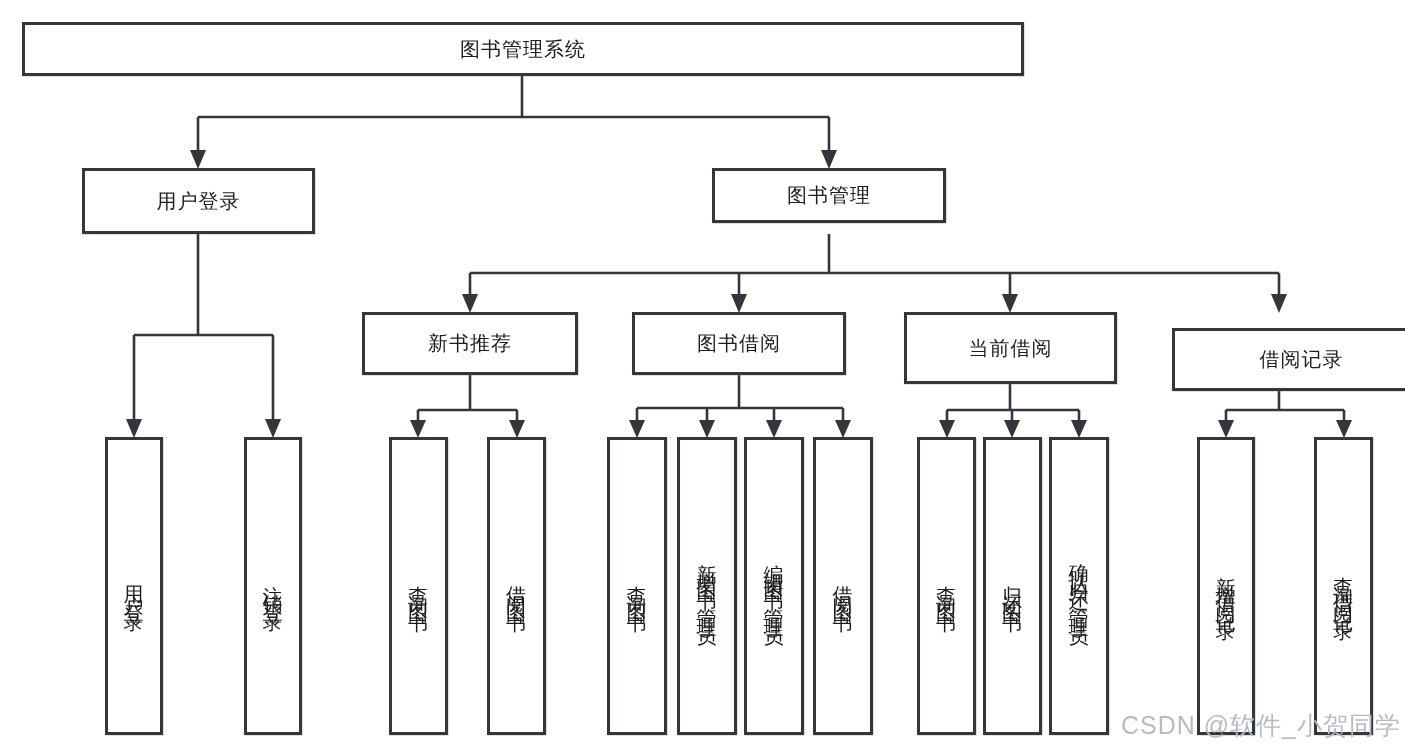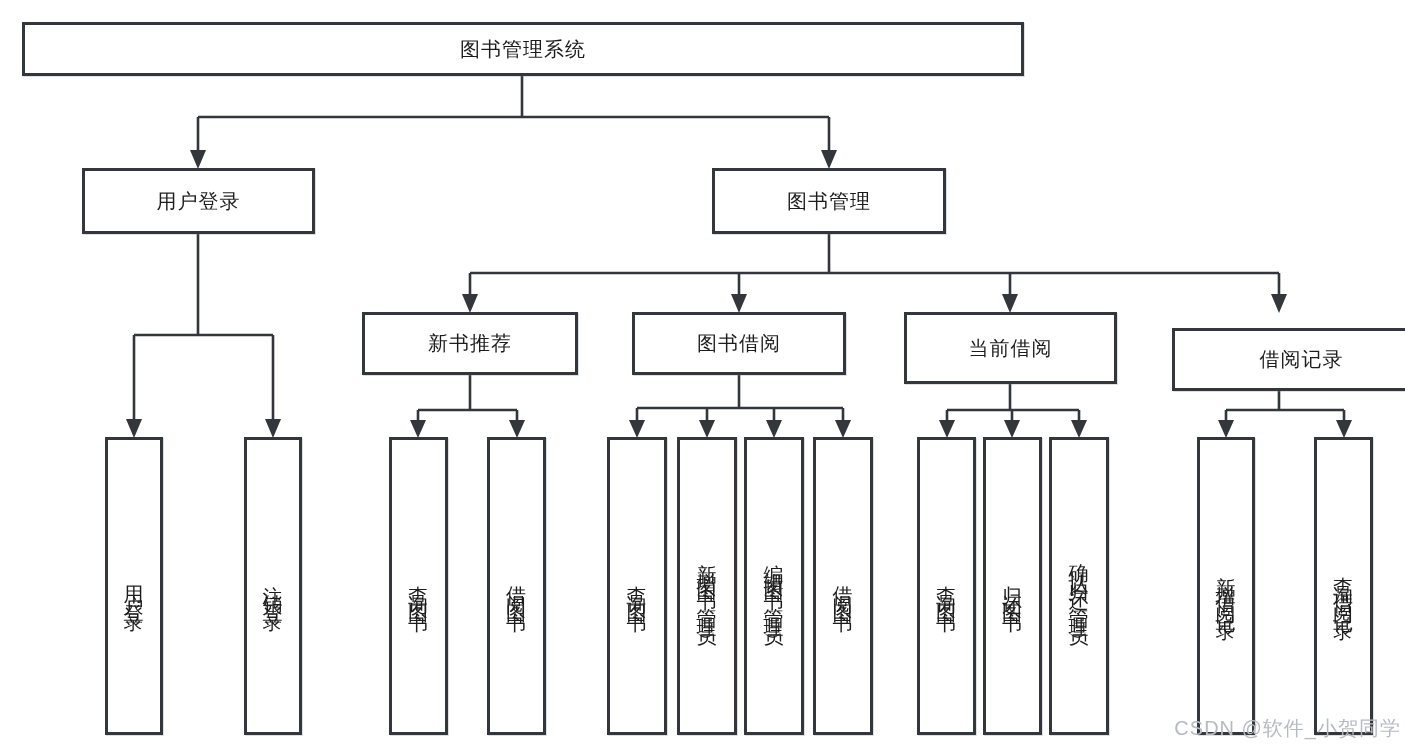--- a/index.html
+++ b/index.html
@@ -42,21 +42,21 @@
     text-orientation: mixed;
     letter-spacing: 9px;
     font-size: 20px;
     line-height: 1;
     padding-top: 4px;
   }
   .watermark {
     position: absolute;
     right: 4px;
     bottom: 5px;
-    font-size: 20px;
+    font-size: 25px;
     color: #b6bac1;
     letter-spacing: 1px;
     white-space: nowrap;
   }
 </style>
 </head>
 <body>
 
 <div class="canvas">
 
@@ -77,21 +77,21 @@
          M629 420 L645 420 L637 438 Z  M699 420 L715 420 L707 438 Z
          M766 420 L782 420 L774 438 Z  M835 420 L851 420 L843 438 Z
          M939 420 L955 420 L947 438 Z  M1004 420 L1020 420 L1012 438 Z
          M1071 420 L1087 420 L1079 438 Z
          M1218 420 L1234 420 L1226 438 Z  M1336 420 L1352 420 L1344 438 Z" fill="#33363b" stroke="none"></path>
   </svg>
 
   <div class="box" style="left:22px; top:22px; width:1002px; height:54px;">图书管理系统</div>
 
   <div class="box" style="left:82px; top:168px; width:233px; height:66px;">用户登录</div>
-  <div class="box" style="left:712px; top:168px; width:234px; height:66px;">图书管理</div>
+  <div class="box" style="left:712px; top:168px; width:234px; height:55px;">图书管理</div>
 
   <div class="box" style="left:362px; top:312px; width:216px; height:63px;">新书推荐</div>
   <div class="box" style="left:632px; top:312px; width:214px; height:63px;">图书借阅</div>
   <div class="box" style="left:904px; top:312px; width:213px; height:72px;">当前借阅</div>
   <div class="box" style="left:1172px; top:328px; width:259px; height:63px;">借阅记录</div>
 
   <div class="box v" style="left:105px; top:437px; width:58px; height:298px;">用户登录</div>
   <div class="box v" style="left:244px; top:437px; width:58px; height:298px;">注销登录</div>
 
   <div class="box v" style="left:389px; top:437px; width:59px; height:298px;">查询图书</div>

